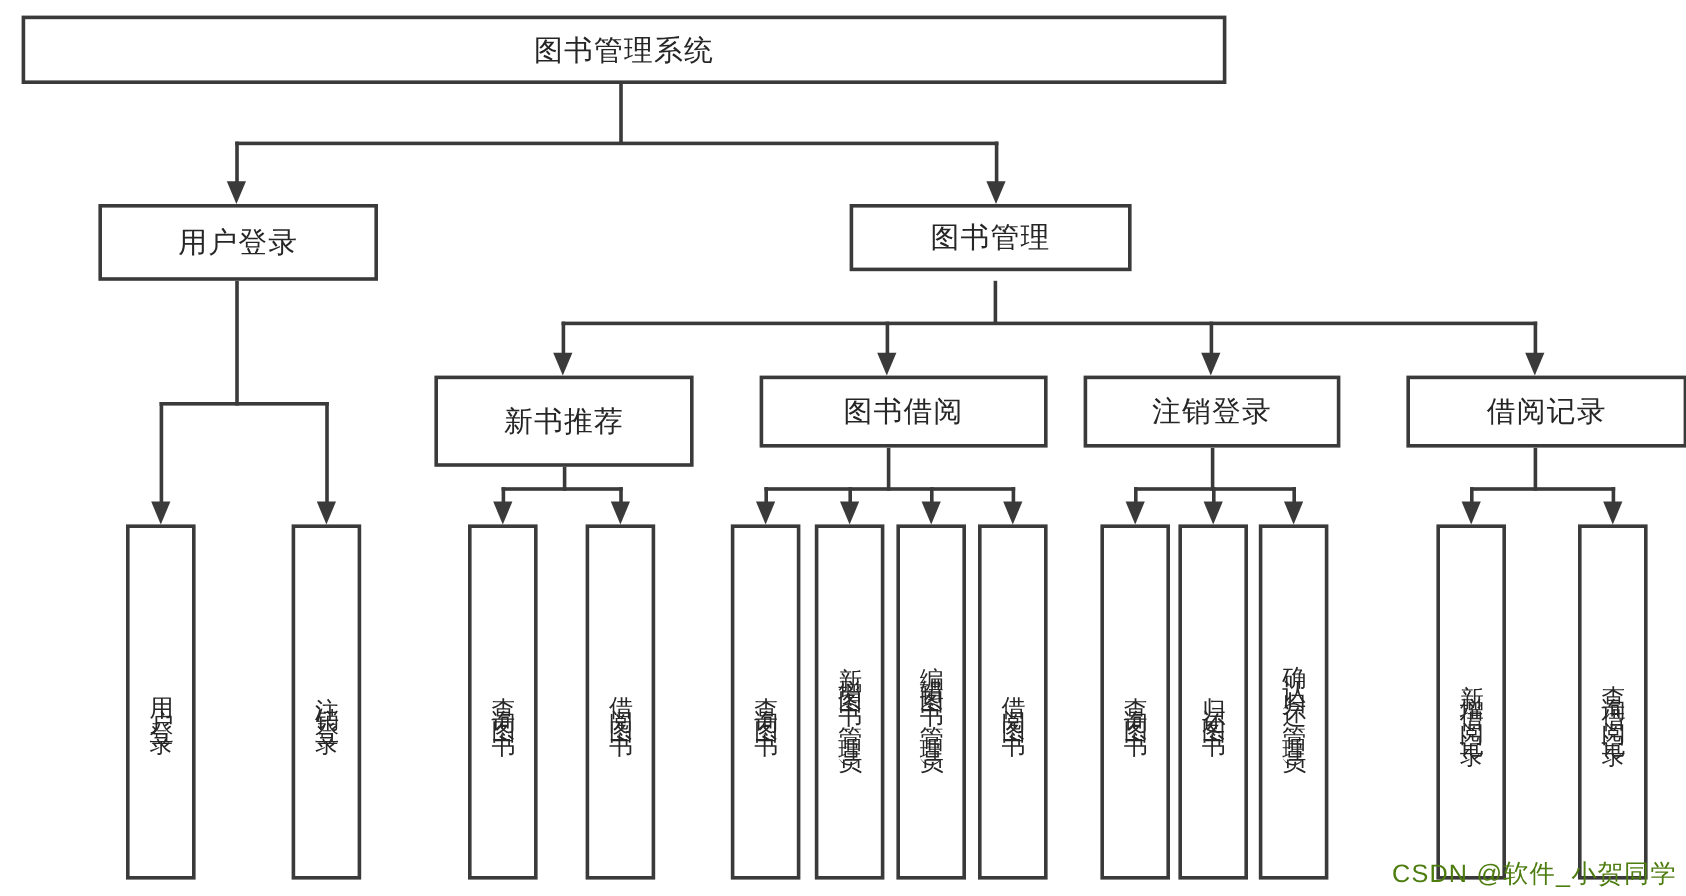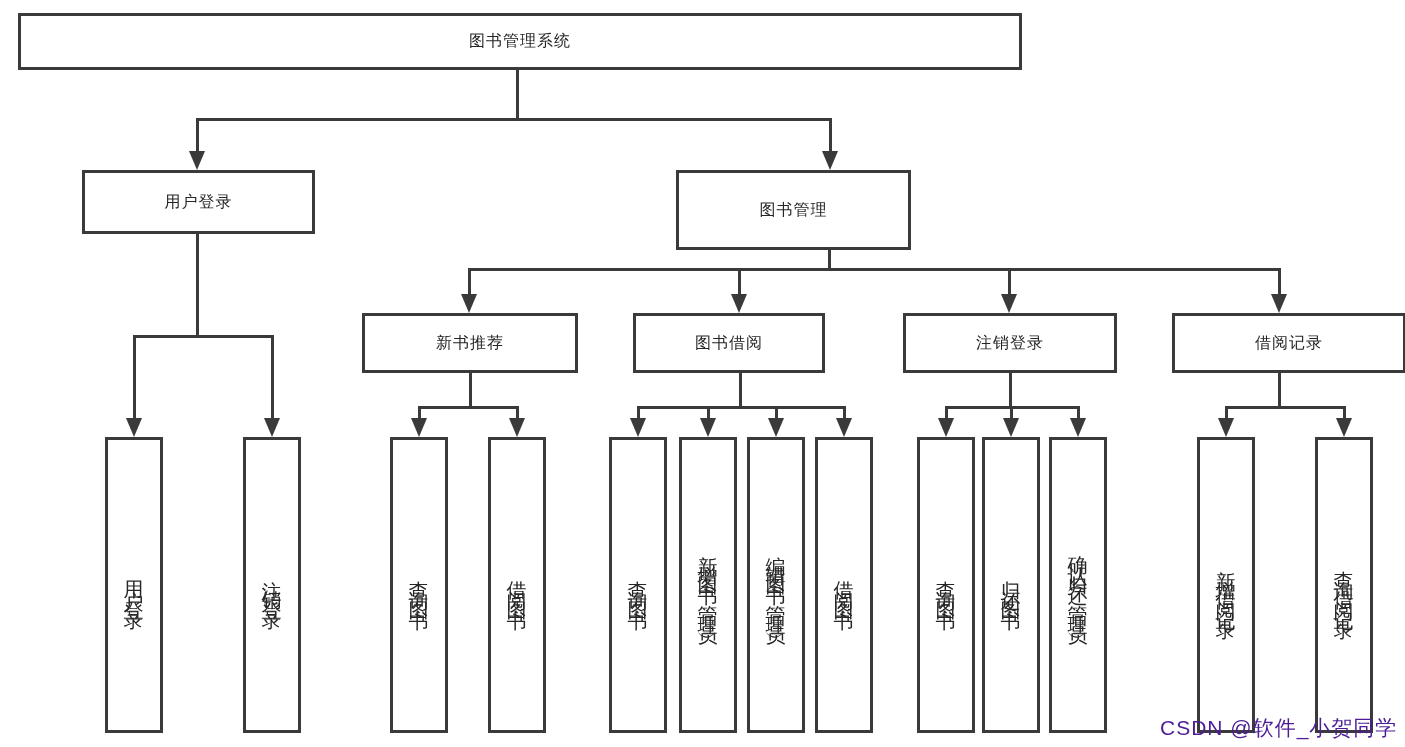--- a/index.html
+++ b/index.html
@@ -20,21 +20,21 @@
     overflow: hidden;
   }
   .box {
     position: absolute;
     border: 3px solid var(--line);
     background: #fff;
     display: flex;
     align-items: center;
     justify-content: center;
     color: var(--text);
-    font-size: 16px;
+    font-size: 24px;
     letter-spacing: 1px;
     z-index: 2;
   }
   .leaf {
     writing-mode: vertical-rl;
     text-orientation: mixed;
     letter-spacing: 10px;
     font-size: 20px;
     line-height: 1;
     text-align: center;
@@ -67,42 +67,42 @@
   <div class="box" style="left:18px;top:13px;width:1004px;height:57px">图书管理系统</div>
 
   <div class="vline" style="left:515.5px;top:68px;height:52px"></div>
   <div class="hline" style="left:195.5px;top:118px;width:636px"></div>
   <div class="vline" style="left:195.5px;top:118px;height:36px"></div>
   <div class="arrow" style="left:189px;top:151px"></div>
   <div class="vline" style="left:828.5px;top:118px;height:36px"></div>
   <div class="arrow" style="left:822px;top:151px"></div>
 
   <div class="box" style="left:82px;top:170px;width:233px;height:64px">用户登录</div>
-  <div class="box" style="left:676px;top:170px;width:235px;height:80px">图书管理</div>
+  <div class="box" style="left:708px;top:170px;width:235px;height:56px">图书管理</div>
 
   <div class="vline" style="left:195.5px;top:234px;height:104px"></div>
   <div class="hline" style="left:132.5px;top:335px;width:141px"></div>
   <div class="vline" style="left:132.5px;top:335px;height:86px"></div>
   <div class="arrow" style="left:126px;top:418px"></div>
   <div class="vline" style="left:270.5px;top:335px;height:86px"></div>
   <div class="arrow" style="left:264px;top:418px"></div>
 
   <div class="vline" style="left:827.5px;top:234px;height:36px"></div>
   <div class="hline" style="left:467.5px;top:268px;width:813px"></div>
   <div class="vline" style="left:467.5px;top:268px;height:28px"></div>
   <div class="arrow" style="left:461px;top:294px"></div>
   <div class="vline" style="left:737.5px;top:268px;height:28px"></div>
   <div class="arrow" style="left:731px;top:294px"></div>
   <div class="vline" style="left:1007.5px;top:268px;height:28px"></div>
   <div class="arrow" style="left:1001px;top:294px"></div>
   <div class="vline" style="left:1277.5px;top:268px;height:28px"></div>
   <div class="arrow" style="left:1271px;top:294px"></div>
 
-  <div class="box" style="left:362px;top:313px;width:216px;height:60px">新书推荐</div>
-  <div class="box" style="left:633px;top:313px;width:192px;height:60px">图书借阅</div>
+  <div class="box" style="left:362px;top:313px;width:216px;height:76px">新书推荐</div>
+  <div class="box" style="left:633px;top:313px;width:240px;height:60px">图书借阅</div>
   <div class="box" style="left:903px;top:313px;width:214px;height:60px">注销登录</div>
   <div class="box" style="left:1172px;top:313px;width:234px;height:60px">借阅记录</div>
 
   <div class="vline" style="left:468.5px;top:373px;height:36px"></div>
   <div class="hline" style="left:417.5px;top:406px;width:101px"></div>
   <div class="vline" style="left:417.5px;top:406px;height:15px"></div>
   <div class="arrow" style="left:411px;top:418px"></div>
   <div class="vline" style="left:515.5px;top:406px;height:15px"></div>
   <div class="arrow" style="left:509px;top:418px"></div>
 
@@ -144,15 +144,15 @@
   <div class="box leaf" style="left:747px;top:437px;width:58px;height:296px">编辑图书（管理员）</div>
   <div class="box leaf" style="left:815px;top:437px;width:58px;height:296px">借阅图书</div>
 
   <div class="box leaf" style="left:917px;top:437px;width:58px;height:296px">查询图书</div>
   <div class="box leaf" style="left:982px;top:437px;width:58px;height:296px">归还图书</div>
   <div class="box leaf" style="left:1049px;top:437px;width:58px;height:296px">确认归还（管理员）</div>
 
   <div class="box leaf" style="left:1197px;top:437px;width:58px;height:296px">新增借阅记录</div>
   <div class="box leaf" style="left:1315px;top:437px;width:58px;height:296px">查询借阅记录</div>
 
-  <div class="watermark" style="color: #4c1d95;">CSDN @软件_小贺同学</div>
+  <div class="watermark" style="color: #4d7c0f;">CSDN @软件_小贺同学</div>
 
 </div>
 
 </body></html>

